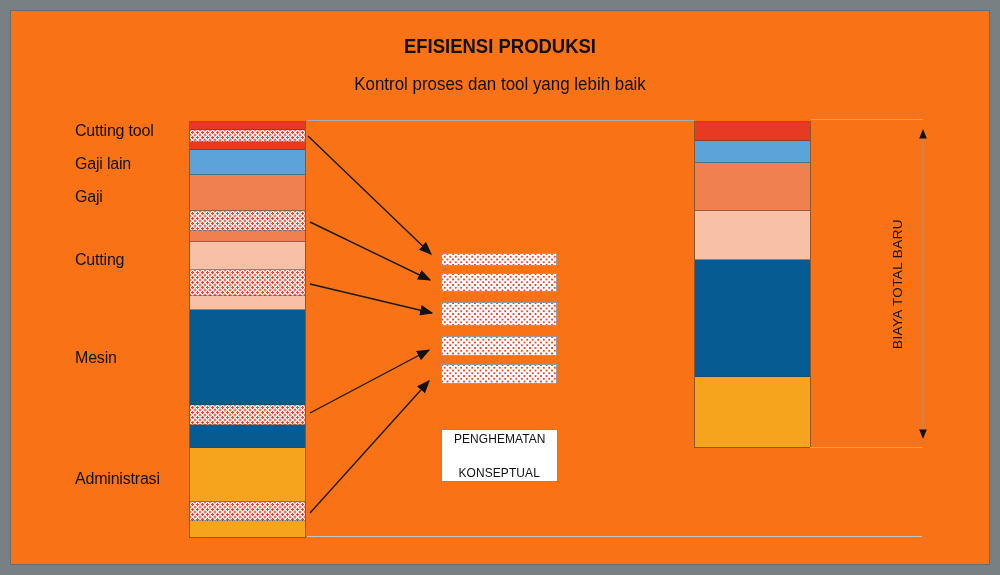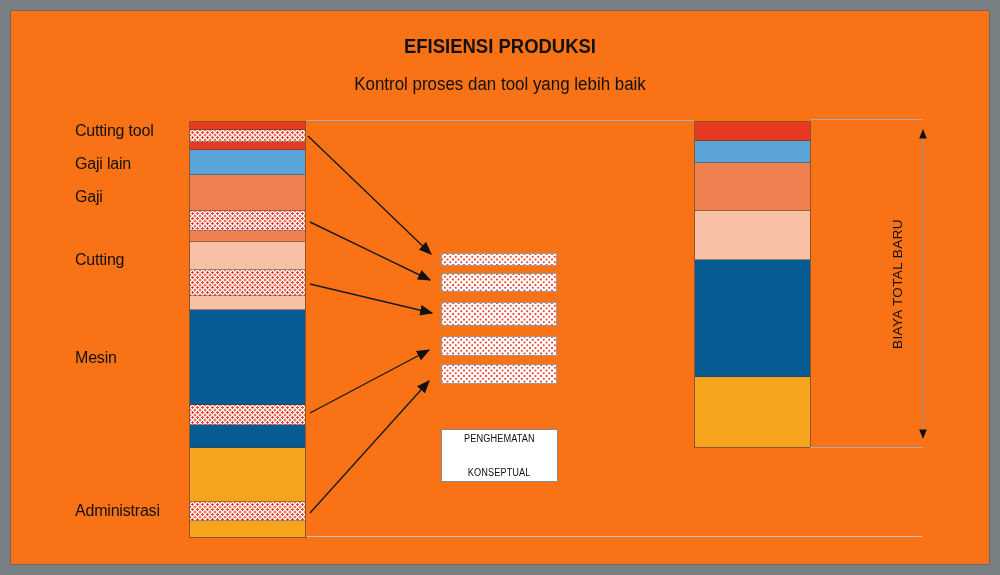--- a/index.html
+++ b/index.html
@@ -29,21 +29,21 @@
     background-size:5px 5px; background-position:0 0, 2.5px 2.5px;
   }
   .mid-rect{position:absolute;left:441px;width:116px;border:1px solid #9a9a9a;z-index:2;
     background-color:#ffffff;
     background-image:radial-gradient(circle, var(--dot) 1.1px, transparent 1.25px),
                      radial-gradient(circle, var(--dot) 1.1px, transparent 1.25px);
     background-size:5.5px 5.5px; background-position:0 0, 2.75px 2.75px;}
   .savings-box{position:absolute;left:441px;top:429px;width:117px;height:53px;
     border:1px solid #8a8a8a;background:#ffffff;z-index:2;
     display:flex;flex-direction:column;align-items:center;justify-content:center;
-    font-size:10px;color:var(--ink);letter-spacing:0.1px;line-height:18px;
+    font-size:13px;color:var(--ink);letter-spacing:0.1px;line-height:18px;
     text-align:center;gap:16px;}
   .savings-box span{transform:scaleX(.92);display:block;white-space:nowrap;}
   .dim-label{position:absolute;left:890px;top:122px;height:325px;width:26px;
     writing-mode:vertical-rl;transform:rotate(180deg);text-align:center;
     font-size:13.5px;color:var(--ink);letter-spacing:0.4px;white-space:nowrap;z-index:2;}
   svg.overlay{position:absolute;left:0;top:0;width:1000px;height:575px;z-index:3;pointer-events:none;}
   .gline{stroke:var(--line);stroke-width:1;}
   .gline-light{stroke:var(--lightline);stroke-width:1.2;}
   .dimline{stroke:#8f979a;stroke-width:1;}
   .arrow{stroke:var(--arrow);stroke-width:1.4;}
@@ -55,21 +55,21 @@
 
   <div class="title">EFISIENSI PRODUKSI</div>
   <div class="subtitle">Kontrol proses dan tool yang lebih baik</div>
 
   <div id="labels">
       <div class="cat-label" style="top: 122px;">Cutting tool</div>
       <div class="cat-label" style="top: 155px;">Gaji lain</div>
       <div class="cat-label" style="top: 188px;">Gaji</div>
       <div class="cat-label" style="top: 251px;">Cutting</div>
       <div class="cat-label" style="top: 349px;">Mesin</div>
-      <div class="cat-label" style="top: 470px; margin-top: 32px;">Administrasi</div>
+      <div class="cat-label" style="top: 470px;">Administrasi</div>
     </div>
 
   <div id="left-bar" class="bar" style="left:190px;top:122px;">
       <div class="seg" style="background: rgb(230, 58, 35); height: 8px;"></div>
       <div class="seg dotted" style="height: 12px;"></div>
       <div class="seg" style="background: rgb(230, 58, 35); height: 8px;"></div>
       <div class="seg" style="background: rgb(90, 164, 217); height: 25px;"></div>
       <div class="seg" style="background: rgb(240, 128, 79); height: 36px;"></div>
       <div class="seg dotted" style="height: 20px;"></div>
       <div class="seg" style="background: rgb(240, 128, 79); height: 11px;"></div>

